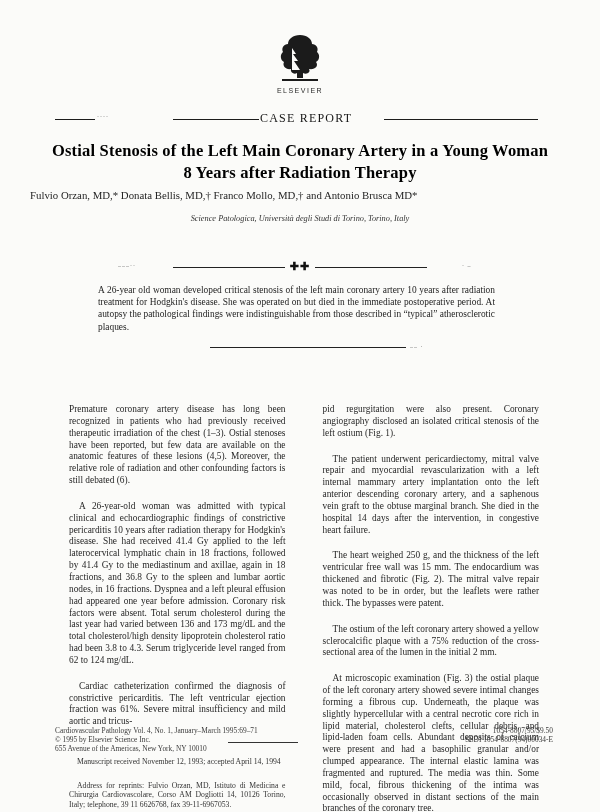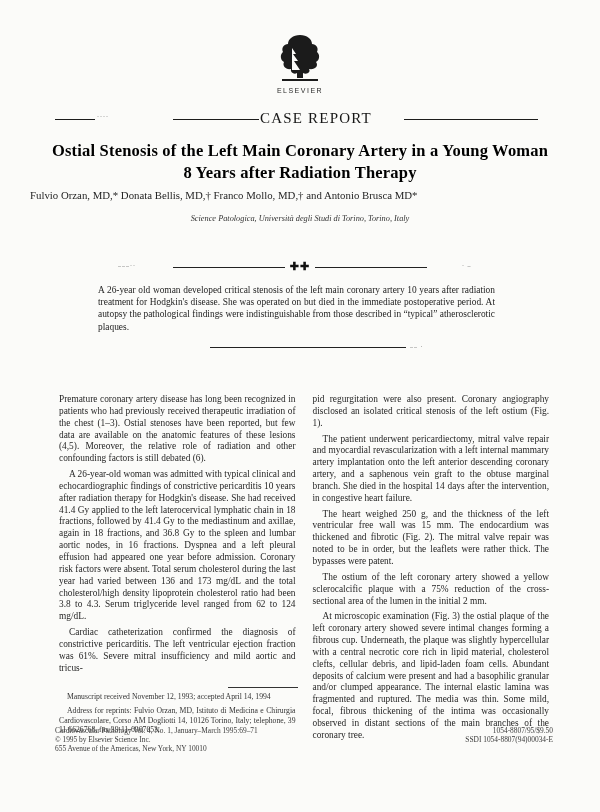--- a/index.html
+++ b/index.html
@@ -43,21 +43,21 @@
     display: flex;
     align-items: center;
     height: 14px;
   }
   .rule-seg { border-top: 1.6px solid #1c1c1c; height: 0; }
   .rule-a { width: 40px; }
   .rule-dots { font-size: 6px; color: #444; letter-spacing: 1px; margin: 0 2px; transform: translateY(-2px); }
   .rule-gap { width: 62px; }
   .rule-b { width: 86px; }
   .section-label {
-    font-size: 15px;
+    font-size: 12px;
     letter-spacing: 1.2px;
     color: #161616;
     padding: 0 4px 0 1px;
     white-space: nowrap;
     transform: translateY(-1px);
   }
   .rule-gap2 { width: 28px; }
   .rule-c { flex: 1; }
 
   
@@ -140,21 +140,21 @@
     display: flex;
     gap: 9px;
   }
   .col {
     width: 50%;
     font-size: 9.35px;
     line-height: 11.85px;
     text-align: justify;
     color: #262626;
   }
-  .col p { margin: 4px; }
+  .col p { margin: 14px; }
   .col p.indent { text-indent: 10px; }
 
   
   .footnote { margin-top: 13px; }
   .footnote-rule {
     width: 70px;
     border-top: 1px solid #333;
     margin-left: auto;
     margin-right: 2px;
     margin-bottom: 3px;

